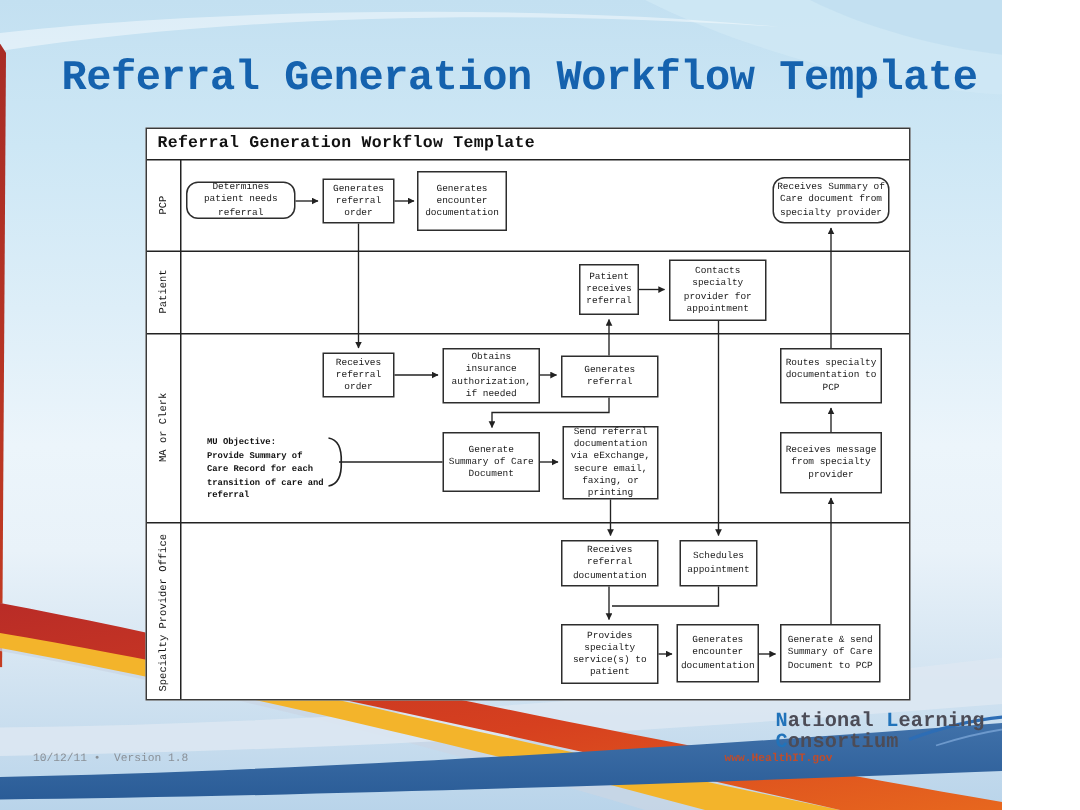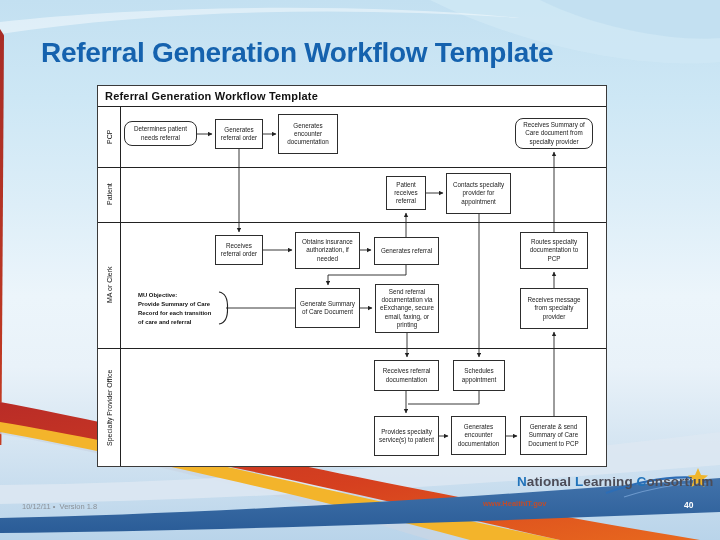--- a/index.html
+++ b/index.html
@@ -1,17 +1,17 @@
 <!DOCTYPE html>
 <html><head>
 <meta charset="utf-8">
 <style>
   html,body{margin:0;padding:0;}
-  .slide{position:relative;width:720px;height:540px;overflow:hidden;
-    font-family:Liberation Sans, sans-serif;
+  .slide{position:relative;width:668px;height:540px;overflow:hidden;
+    font-family:Liberation Mono, monospace;
     background:linear-gradient(180deg,#c3e0f1 0%,#cde7f5 18%,#ddeef8 38%,#ecf5fb 55%,#e9f2f9 68%,#d5e5f2 82%,#b9d4ea 100%);}
   svg{display:block}
   .deco{position:absolute;left:0;z-index:1;pointer-events:none;}
   .red-sliver{position:absolute;left:0;top:29px;width:4px;height:416px;z-index:1;
     background:linear-gradient(#a82c26,#c43c22);clip-path:polygon(0 0,100% 1.5%,35% 100%,0 100%);}
   .title{position:absolute;left:41px;top:37px;width:640px;z-index:2;
     font-size:28px;font-weight:bold;color:#1562ae;letter-spacing:-0.3px;}
   
   .panel{position:absolute;left:97px;top:85px;width:510px;height:382px;z-index:3;
     background:#fff;border:1.6px solid #3a3a3a;box-sizing:border-box;}
@@ -29,21 +29,21 @@
   .mu{position:absolute;left:40px;top:205px;width:80px;font-size:5.9px;line-height:1.5;
     font-weight:bold;color:#111;white-space:pre-line;}
   
   .note{position:absolute;left:620px;top:343px;width:94px;z-index:2;
     font-size:8.2px;line-height:1.55;font-weight:bold;font-style:italic;color:#111;}
   .footer-text{position:absolute;left:22px;top:502px;z-index:4;font-size:7.5px;color:#8a9097;}
   .page-num{position:absolute;left:684px;top:500px;z-index:4;font-size:8.5px;font-weight:bold;color:#fff;}
   .logo{position:absolute;left:483px;top:475px;z-index:4;line-height:1;}
   .logo-line1{font-size:13.5px;font-weight:bold;color:#4c4c57;letter-spacing:.1px;padding-left:34px;}
   .logo-line1 .cap{color:#2173ba;}
-  .logo-url{font-size:7.5px;font-weight:bold;color:#bf4c2b;margin-top:11px;}
+  .logo-url{font-size:7.5px;font-weight:bold;color:#bf4c2b;margin-top:1px;}
   .logo-star{position:absolute;left:596px;top:466px;z-index:4;pointer-events:none;}
 </style>
 </head>
 <body>
 
 <div class="slide">
 
   <svg class="deco" style="top:0" width="720" height="120" viewBox="0 0 720 120">
     <path d="M430,0 C520,45 640,70 720,62 L720,0 Z" fill="#cfe7f5" opacity="0.85"></path>
     <path d="M540,0 C600,30 680,42 720,38 L720,0 Z" fill="#bddcef" opacity="0.6"></path>

